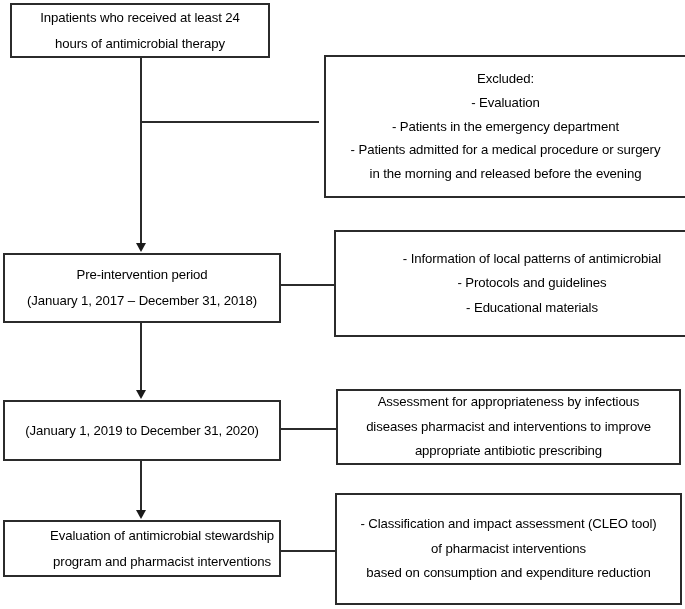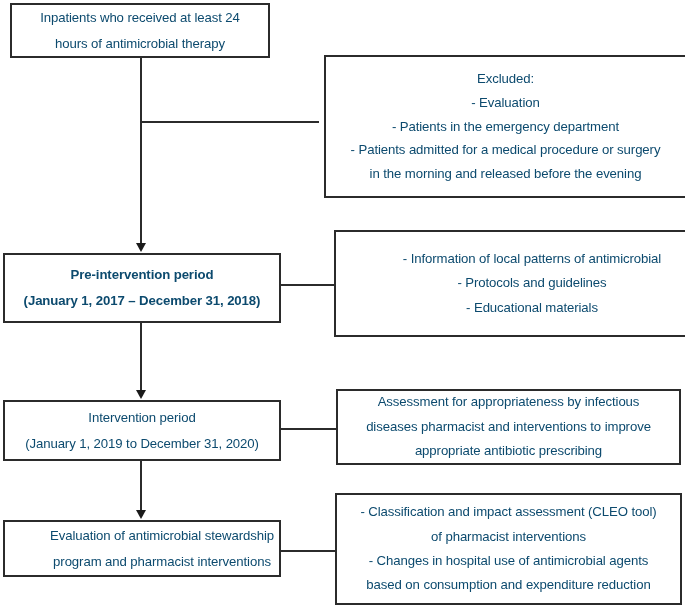--- a/index.html
+++ b/index.html
@@ -18,21 +18,21 @@
   .box {
     position: absolute;
     box-sizing: border-box;
     border: 2px solid #2b2b2b;
     background: #ffffff;
     display: flex;
     flex-direction: column;
     align-items: center;
     justify-content: center;
     text-align: center;
-    color: #0c4a6e;
+    color: #000000;
     font-size: 13.2px;
     line-height: 1.95;
     letter-spacing: -0.1px;
   }
   .box .line {
     display: block;
     white-space: nowrap;
   }
   .conn {
     position: absolute;
@@ -60,51 +60,49 @@
   </div>
 
   <div class="box" style="left:324px; top:55px; width:363px; height:143px; line-height:1.8;">
     <span class="line">Excluded:</span>
     <span class="line">- Evaluation</span>
     <span class="line">- Patients in the emergency department</span>
     <span class="line">- Patients admitted for a medical procedure or surgery</span>
     <span class="line">in the morning and released before the evening</span>
   </div>
 
-  <div class="box" style="left:3px; top:253px; width:278px; height:70px;font-weight:bold;">
+  <div class="box" style="left:3px; top:253px; width:278px; height:70px;">
     <span class="line">Pre-intervention period</span>
     <span class="line">(January 1, 2017 – December 31, 2018)</span>
   </div>
 
   <div class="box" style="left:334px; top:230px; width:396px; height:107px; line-height:1.85;">
     <span class="line">- Information of local patterns of antimicrobial</span>
     <span class="line">-  Protocols and guidelines</span>
     <span class="line">-  Educational materials</span>
   </div>
 
   <div class="box" style="left:3px; top:400px; width:278px; height:61px;">
-    <span class="line">Intervention period</span>
     <span class="line">(January 1, 2019 to December 31, 2020)</span>
   </div>
 
   <div class="box" style="left:336px; top:389px; width:345px; height:76px; line-height:1.85;align-items:center;">
     <span class="line">Assessment for appropriateness by infectious</span>
     <span class="line">diseases pharmacist and interventions to improve</span>
     <span class="line">appropriate antibiotic prescribing</span>
   </div>
 
   <div class="box" style="left:3px; top:520px; width:278px; height:57px;padding-left:40px;">
     <span class="line">Evaluation of antimicrobial stewardship</span>
     <span class="line">program and pharmacist interventions</span>
   </div>
 
   <div class="box" style="left:335px; top:493px; width:347px; height:112px; line-height:1.85;">
     <span class="line">- Classification and impact assessment (CLEO tool)</span>
     <span class="line">of pharmacist interventions</span>
-    <span class="line">- Changes in hospital use of antimicrobial agents</span>
     <span class="line">based on consumption and expenditure reduction</span>
   </div>
 
   <div class="conn conn-v" style="left:140px; top:58px; height:186px;"></div>
   <div class="arrow" style="left:136px; top:243px;"></div>
 
   <div class="conn conn-h" style="left:140px; top:121px; width:179px;"></div>
 
   <div class="conn conn-h" style="left:281px; top:284px; width:54px;"></div>
 

